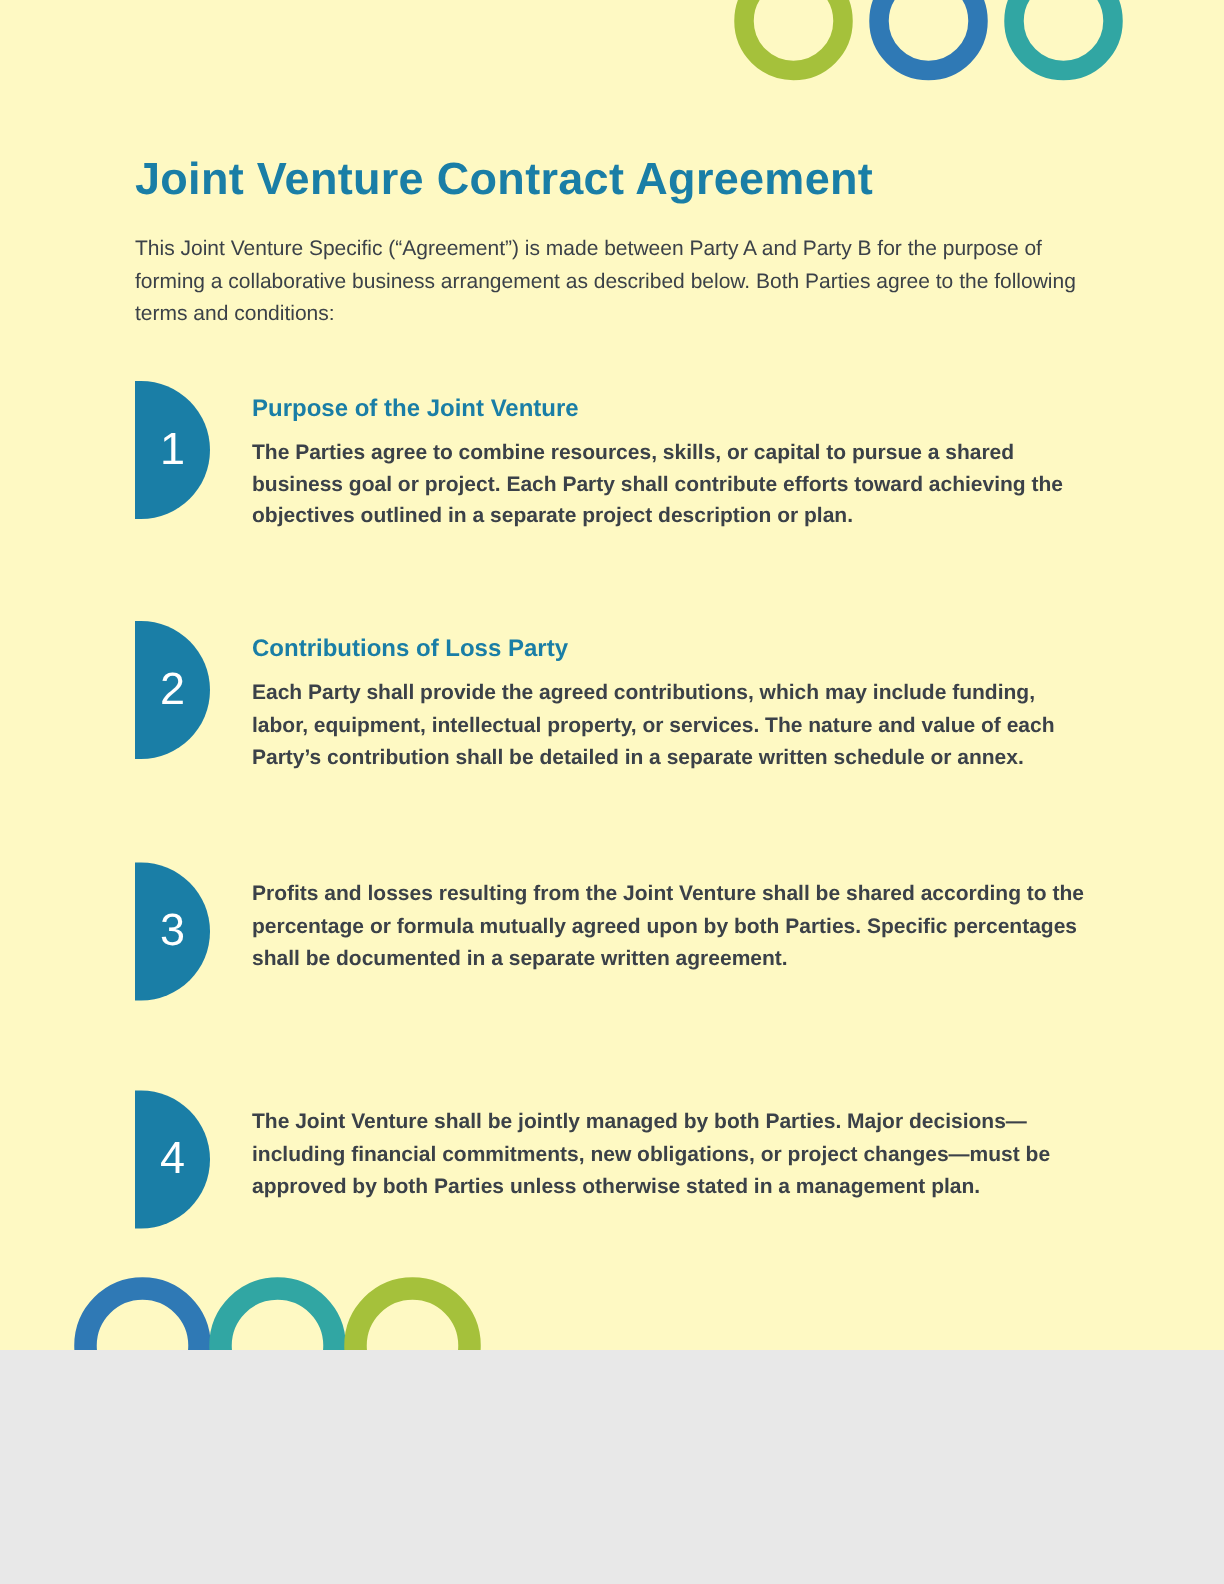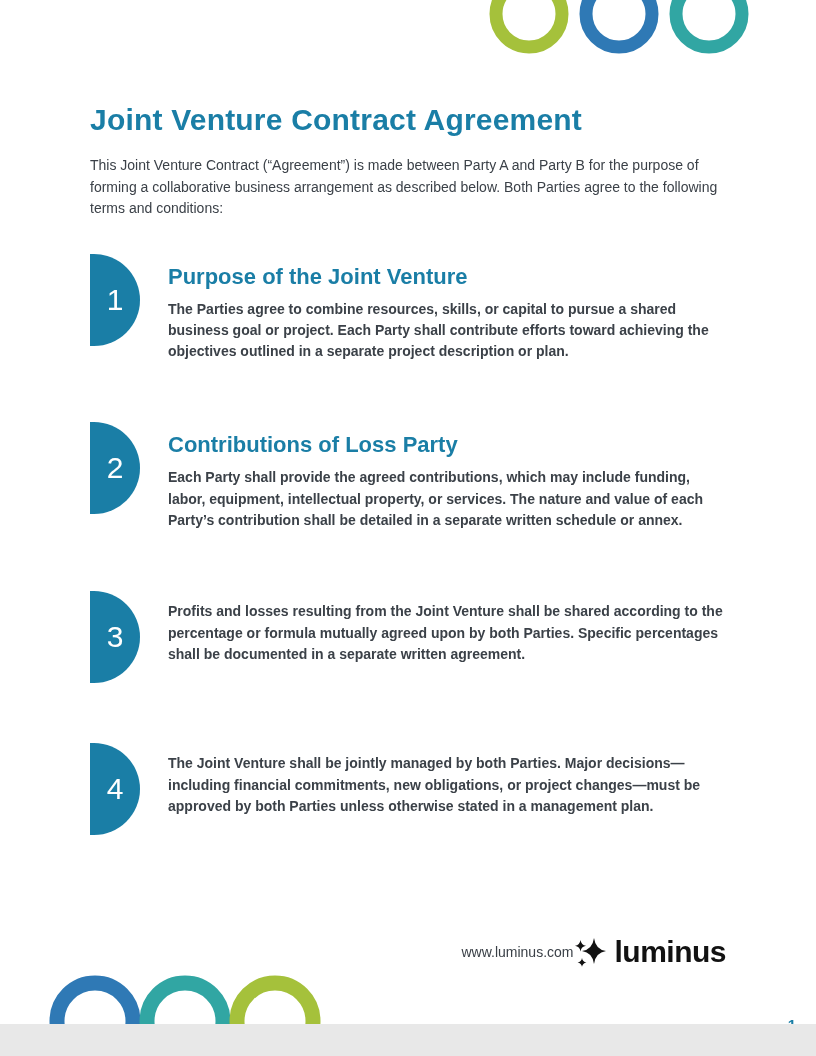--- a/index.html
+++ b/index.html
@@ -1,21 +1,21 @@
 <!DOCTYPE html>
 <html><head>
 <meta charset="utf-8">
 <style>
   html, body { margin: 0; padding: 0; background: #e8e8e8; }
   .page {
     position: relative;
     width: 816px;
-    height: 1024px;
+    height: 900px;
     margin: 0 auto;
-    background: #ffffff;
+    background: #fef9c3;
     overflow: hidden;
     font-family: "Liberation Sans", sans-serif;
     box-sizing: border-box;
     padding: 0 90px;
   }
   .rings-top { position: absolute; top: 0; right: 52px; }
   .rings-bottom { position: absolute; bottom: 0; left: 40px; }
 
   h1.doc-title {
     margin: 103px 0 0;
@@ -44,21 +44,21 @@
     color: #ffffff;
     display: flex;
     align-items: center;
     justify-content: center;
     font-size: 30px;
     font-weight: 500;
   }
   .section-content { margin-left: 28px; }
   .section-content h2 {
     margin: 0 0 9px;
-    font-size: 22px;
+    font-size: 16px;
     font-weight: 700;
     color: #1a7ea6;
   }
   .section-content p {
     margin: 0;
     font-size: 14px;
     line-height: 21.3px;
     width: 562px;
     color: #3b4148;
     font-weight: bold;
@@ -98,21 +98,21 @@
 <div class="page">
 
   <svg class="rings-top" width="280" height="56" viewBox="0 0 280 56">
     <circle cx="45" cy="14" r="33" fill="none" stroke="#a5c13b" stroke-width="13"></circle>
     <circle cx="135" cy="14" r="33" fill="none" stroke="#2f79b5" stroke-width="13"></circle>
     <circle cx="225" cy="14" r="33" fill="none" stroke="#31a6a3" stroke-width="13"></circle>
   </svg>
 
   <h1 class="doc-title">Joint Venture Contract Agreement</h1>
 
-  <p class="intro">This Joint Venture Contract (“Agreement”) is made between Party A and Party B for the purpose of forming a collaborative business arrangement as described below. Both Parties agree to the following terms and conditions:</p>
+  <p class="intro">This Joint Venture Specific (“Agreement”) is made between Party A and Party B for the purpose of forming a collaborative business arrangement as described below. Both Parties agree to the following terms and conditions:</p>
 
   <div class="sections">
 
     <div class="section">
       <div class="badge">
         <span>1</span>
       </div>
       <div class="section-content">
         <h2>Purpose of the Joint Venture</h2>
         <p>The Parties agree to combine resources, skills, or capital to pursue a shared business goal or project. Each Party shall contribute efforts toward achieving the objectives outlined in a separate project description or plan.</p>

